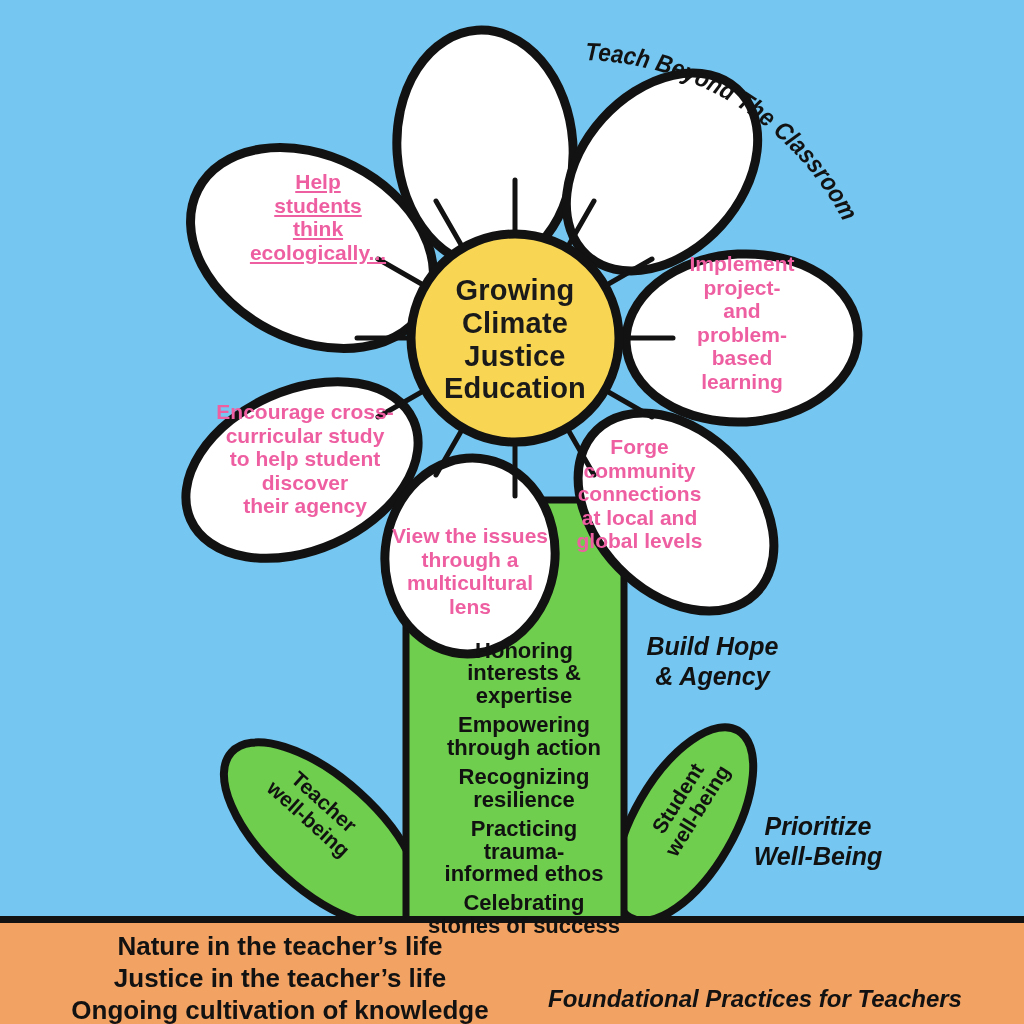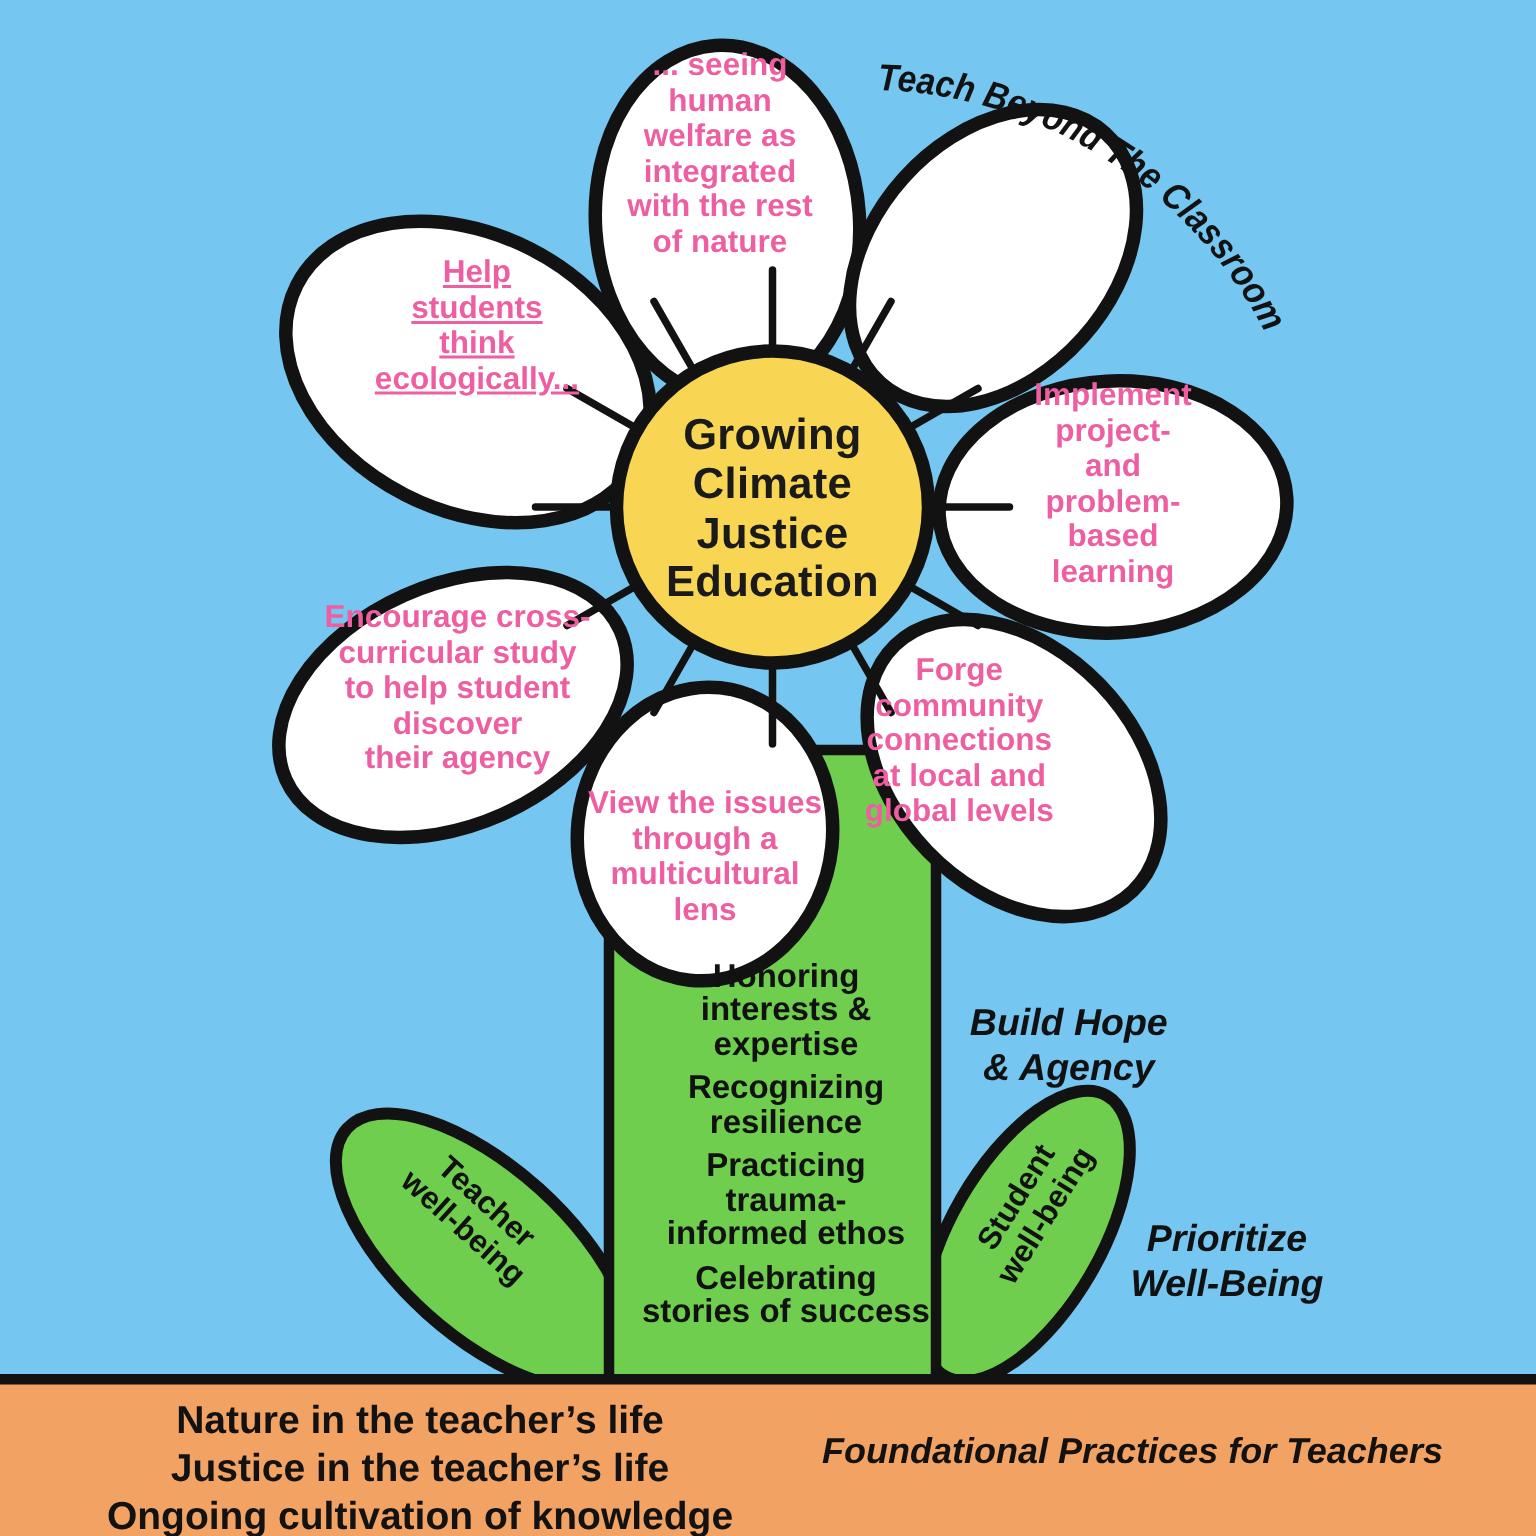--- a/index.html
+++ b/index.html
@@ -18,21 +18,21 @@
   }
   .stem-item{white-space:pre-line;text-align:center;font-weight:bold;
     color:#111;font-size:22px;line-height:1.02;padding-left:18px;}
   .leaf-txt{color:#111;font-size:21px;line-height:1.08;}
   .side-label{color:#111;font-size:25px;line-height:1.18;font-style:italic;}
   .ground{
     position:absolute;left:0;top:916px;width:1024px;height:108px;
     background:#F2A263;border-top:7px solid #121212;box-sizing:content-box;
   }
   .ground-practices{color:#121212;font-size:26px;line-height:1.24;}
-  .ground-caption{color:#121212;font-size:24px;font-style:italic;}
+  .ground-caption{color:#121212;font-size:24px;font-style:italic;margin-top:31px;}
   .arc-text{font-weight:bold;font-style:italic;font-size:25px;fill:#121212;
     font-family:"Liberation Sans",sans-serif;}
 </style>
 </head>
 <body>
 
 <div class="canvas">
 
   <svg width="1024" height="1024" viewBox="0 0 1024 1024">
 
@@ -71,26 +71,20 @@
     <defs>
       <path id="arcpath" d="M 585,60 A 300,300 0 0 1 845,225" fill="none"></path>
     </defs>
     <text class="arc-text">
       <textPath href="#arcpath" startOffset="0" textLength="320" lengthAdjust="spacingAndGlyphs">Teach Beyond The Classroom</textPath>
     </text>
   </svg>
 
   <div class="ground"></div>
 
-  <div class="txt petal-txt" style="left:390px;top:32px;width:180px;">... seeing
-human
-welfare as
-integrated
-with the rest
-of nature</div>
   <div class="txt petal-txt" style="left:657px;top:252px;width:170px;">Implement
 project-
 and
 problem-
 based
 learning</div>
   <div class="txt petal-txt" style="left:552px;top:435px;width:175px;">Forge
 community
 connections
 at local and
@@ -110,35 +104,37 @@
 ecologically...</div>
 
   <div class="txt center-txt" style="left:425px;top:274px;width:180px;">Growing
 Climate
 Justice
 Education</div>
 
   <div class="stem-list">
     <div class="stem-item">Honoring
 interests &amp; expertise</div>
+    <div class="stem-item">Empowering
+through action</div>
     <div class="stem-item">Recognizing
 resilience</div>
     <div class="stem-item">Practicing
 trauma-
 informed ethos</div>
     <div class="stem-item">Celebrating
 stories of success</div>
   </div>
 
   <div class="txt leaf-txt" style="left:241px;top:788px;width:150px;transform:rotate(42deg);">Teacher
 well-being</div>
   <div class="txt leaf-txt" style="left:613px;top:782px;width:150px;transform:rotate(-58deg);">Student
 well-being</div>
 
-  <div class="txt side-label" style="left:640px;top:668px;width:145px;">Build Hope
+  <div class="txt side-label" style="left:640px;top:632px;width:145px;">Build Hope
 &amp; Agency</div>
   <div class="txt side-label" style="left:748px;top:812px;width:140px;">Prioritize
 Well-Being</div>
 
   <div class="txt ground-practices" style="left:45px;top:930px;width:470px;">Nature in the teacher’s life
 Justice in the teacher’s life
 Ongoing cultivation of knowledge</div>
   <div class="txt ground-caption" style="left:545px;top:954px;width:420px;">Foundational Practices for Teachers</div>
 
 </div>

